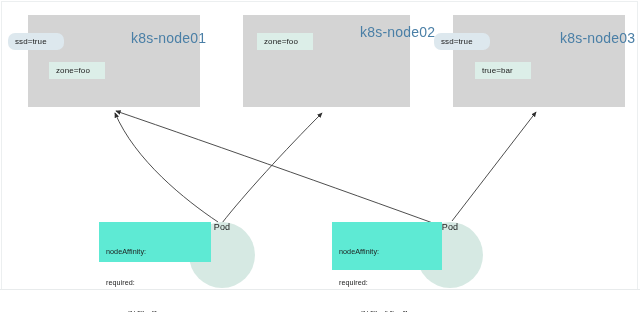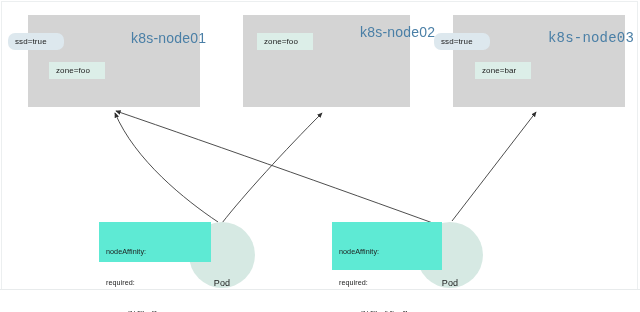--- a/index.html
+++ b/index.html
@@ -64,21 +64,21 @@
   }
   .chip-blue { background: #dde8ee; border-radius: 7px; }
   .chip-mint { background: #dceee8; margin-left: 41px; }
 
   
   .pod-circle {
     position: absolute;
     border-radius: 50%;
     background: #d6e9e3;
     display: flex;
-    align-items: flex-end;
+    align-items: flex-start;
     justify-content: center;
     font-size: 9px;
     color: #1b1b1b;
     letter-spacing: 0.2px;
   }
   .pod-note {
     position: absolute;
     background: #5eead4;
     box-sizing: border-box;
     padding: 5px 6px 4px 7px;
@@ -110,23 +110,23 @@
   <div class="node-box" style="left:28px; top:15px; width:172px; height:92px;"></div>
   <div class="node-title" style="left:131px; top:30px;">k8s-node01</div>
   <div class="chip chip-blue" style="left:8px; top:33px; width:56px; height:17px;">ssd=true</div>
   <div class="chip chip-mint" style="left:8px; top:62px; width:56px; height:17px;">zone=foo</div>
 
   <div class="node-box" style="left:243px; top:15px; width:167px; height:92px;"></div>
   <div class="node-title" style="left:340px; top:24px;margin-left:20px;">k8s-node02</div>
   <div class="chip chip-mint" style="left:216px; top:33px; width:56px; height:17px;">zone=foo</div>
 
   <div class="node-box" style="left:453px; top:15px; width:172px; height:92px;"></div>
-  <div class="node-title" style="left:548px; top:30px;font-family:Liberation Mono, monospace;">k8s-node03</div>
+  <div class="node-title" style="left:560px; top:30px;">k8s-node03</div>
   <div class="chip chip-blue" style="left:434px; top:33px; width:56px; height:17px;">ssd=true</div>
-  <div class="chip chip-mint" style="left:434px; top:62px; width:56px; height:17px;">zone=bar</div>
+  <div class="chip chip-mint" style="left:434px; top:62px; width:56px; height:17px;">true=bar</div>
 
   <svg class="edges" viewBox="0 0 640 312" xmlns="http://www.w3.org/2000/svg">
     <defs>
       <marker id="ah" markerWidth="7" markerHeight="7" refX="5.2" refY="2.6" orient="auto" markerUnits="strokeWidth">
         <path d="M0,0 L6,2.6 L0,5.2 z" fill="#2e2e2e"></path>
       </marker>
     </defs>
 
     <path d="M 218,222 C 185,200 135,160 115,113" fill="none" stroke="#3a3a3a" stroke-width="0.9" marker-end="url(#ah)"></path>
 

